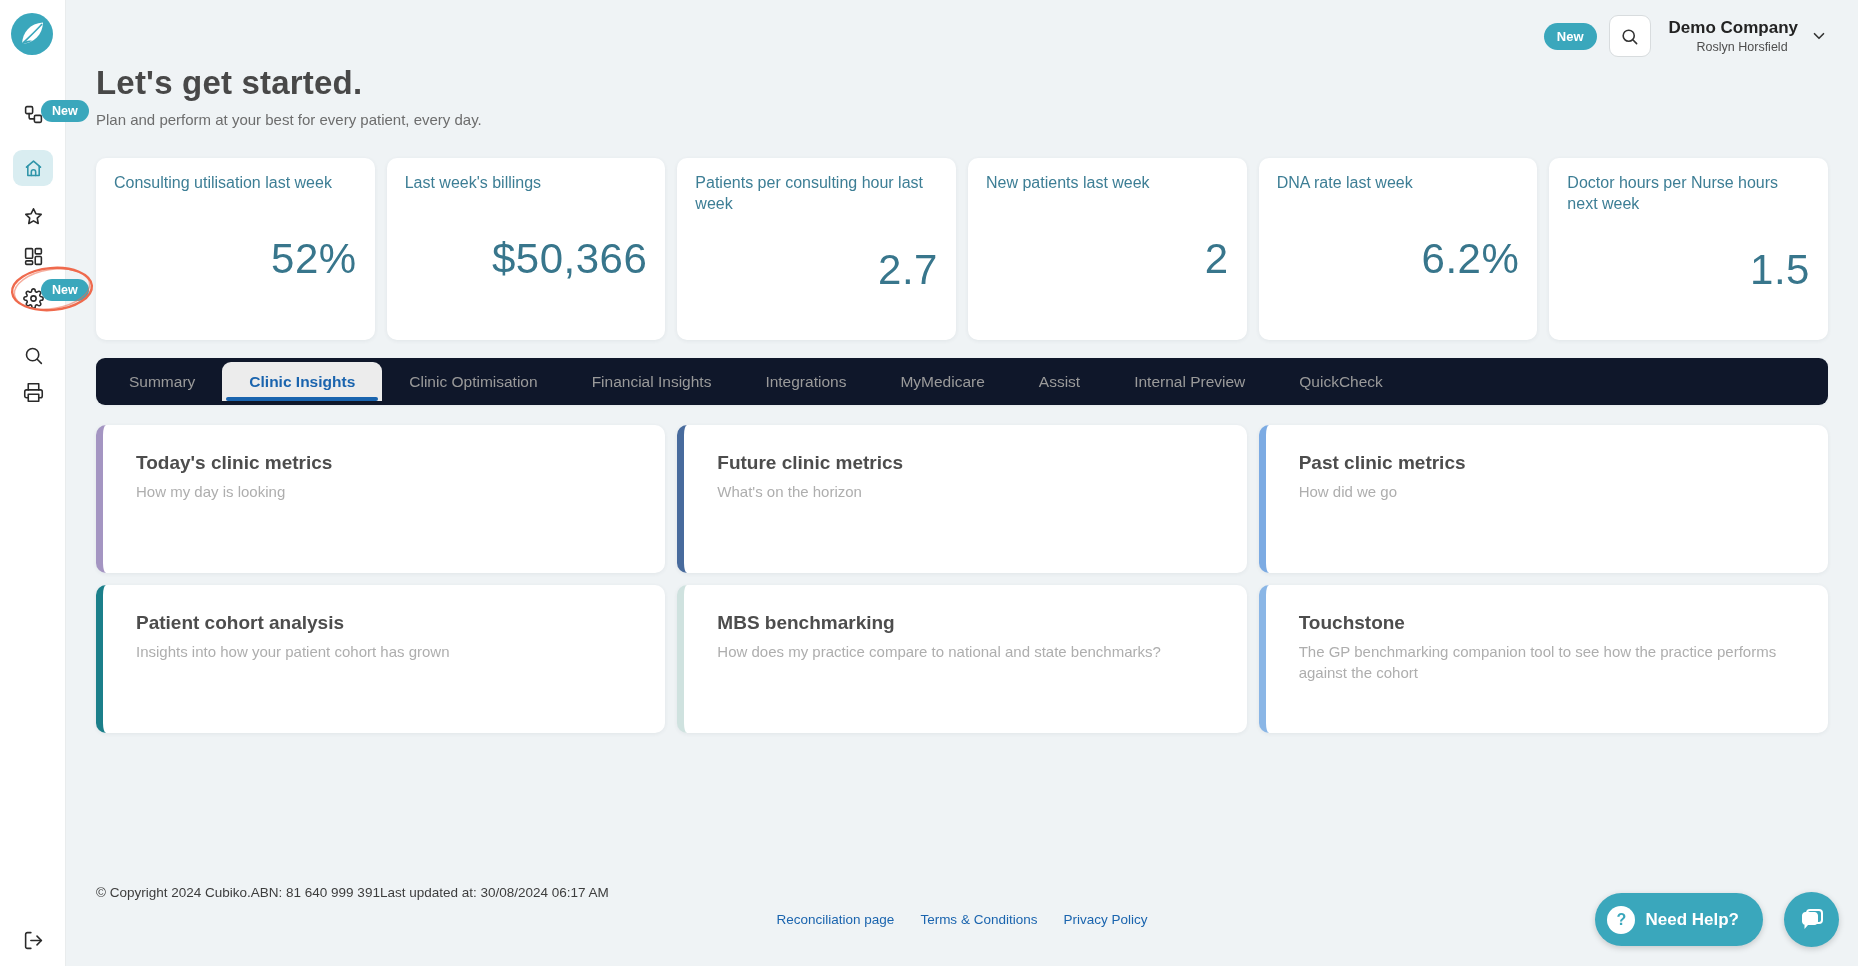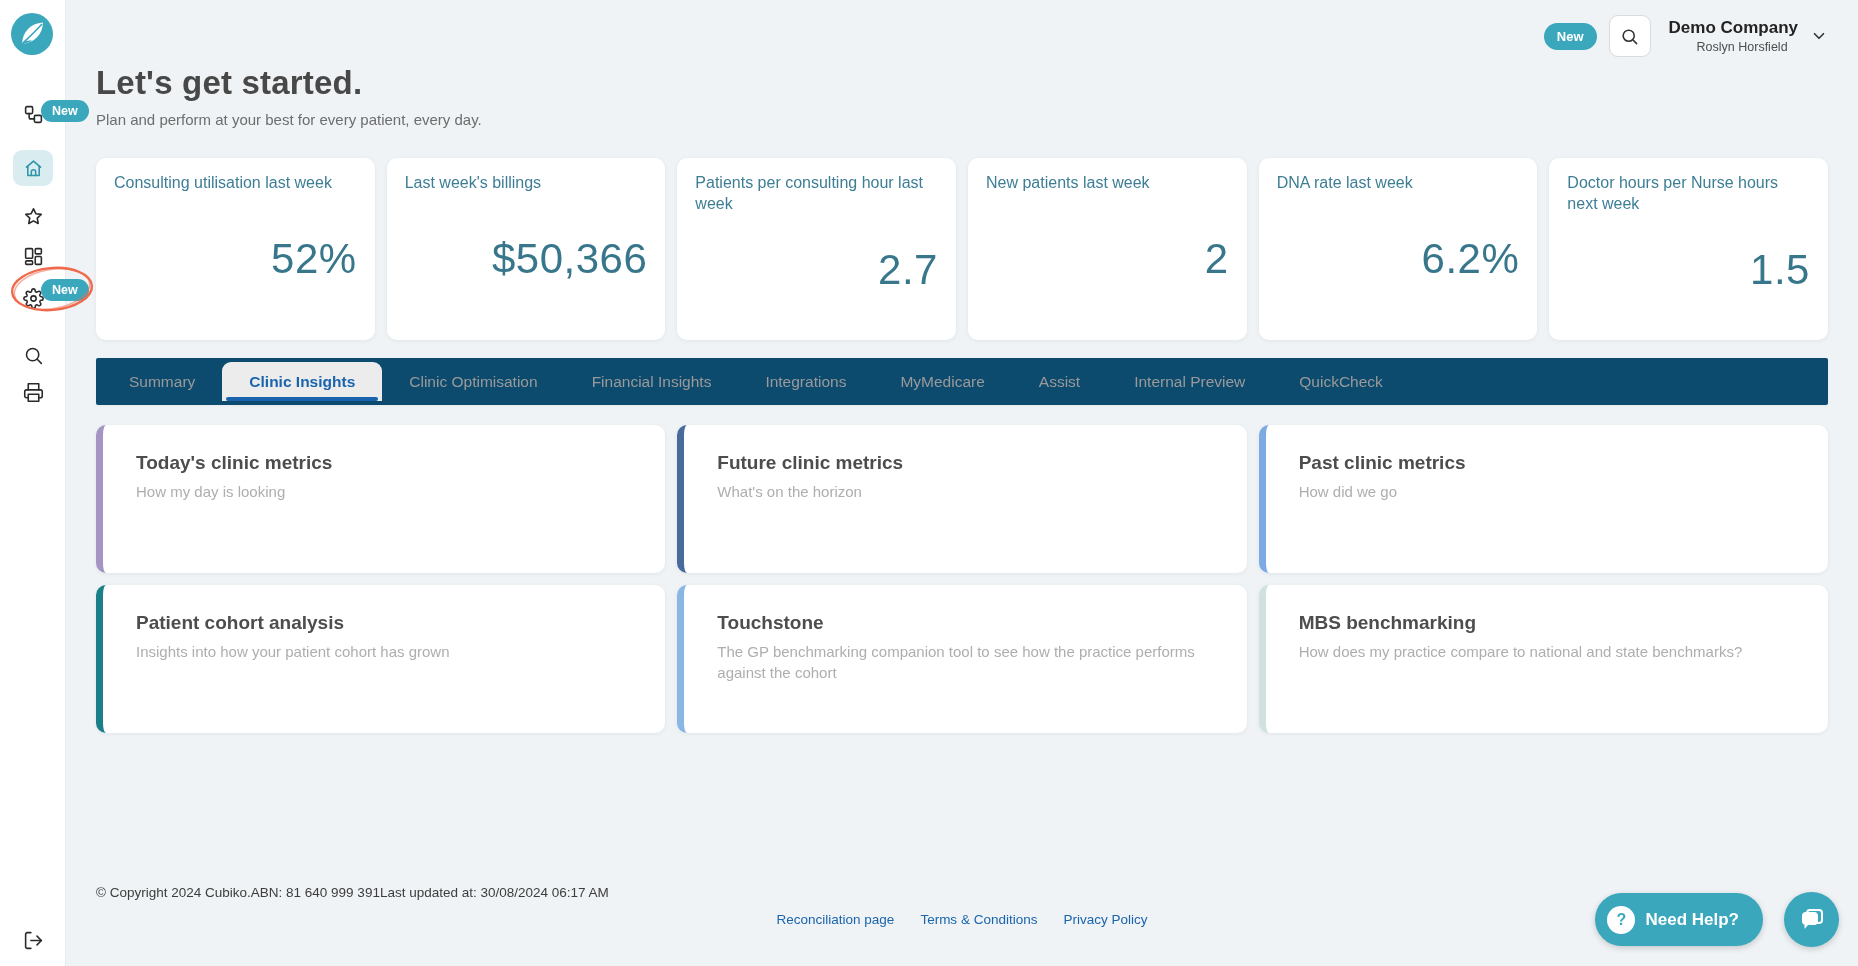--- a/index.html
+++ b/index.html
@@ -55,21 +55,21 @@
   .metrics { display:grid; grid-template-columns:repeat(6,1fr); gap:12px; margin-top:30px; }
   .metric-card {
     background:#fff; border-radius:10px; height:182px; padding:15px 18px;
     box-shadow:0 1px 4px rgba(40,60,70,0.07); display:flex; flex-direction:column; cursor:pointer;
   }
   .metric-label { font-size:16px; line-height:1.3; color:#3d7e95; }
   .metric-value-wrap { flex:1; display:flex; align-items:center; justify-content:flex-end; }
   .metric-value { font-size:42px; color:#38768c; letter-spacing:0.5px; }
   
   .tabbar {
-    margin-top:18px; background:#0c4a6e; border-radius:2px; height:47px;
+    margin-top:18px; background:#0f172a; border-radius:9px; height:47px;
     display:flex; align-items:stretch; padding:4px 6px;
     box-shadow:0 1px 3px rgba(40,60,70,0.05);
   }
   .tab {
     display:flex; align-items:center; padding:0 27px; font-size:15.5px; color:#9a9a9a;
     cursor:pointer; position:relative; white-space:nowrap;
   }
   .tab.active { color:#1a64ae; font-weight:700; background:#ececec; border-radius:9px 9px 0 0; }
   .tab.active::after {
     content:""; position:absolute; left:4px; right:4px; bottom:0; height:4px;
@@ -271,27 +271,27 @@
       <div class="card-sub">What's on the horizon</div>
     </div>
     <div class="content-card" style="border-left-color: rgb(124, 171, 227);">
       <div class="card-title">Past clinic metrics</div>
       <div class="card-sub">How did we go</div>
     </div>
     <div class="content-card" style="border-left-color: rgb(27, 127, 138);">
       <div class="card-title">Patient cohort analysis</div>
       <div class="card-sub">Insights into how your patient cohort has grown</div>
     </div>
+    <div class="content-card" style="border-left-color: rgb(207, 226, 223);">
+      <div class="card-title">MBS benchmarking</div>
+      <div class="card-sub">How does my practice compare to national and state benchmarks?</div>
+    </div>
     <div class="content-card" style="border-left-color: rgb(138, 182, 230);">
       <div class="card-title">Touchstone</div>
       <div class="card-sub">The GP benchmarking companion tool to see how the practice performs against the cohort</div>
-    </div>
-    <div class="content-card" style="border-left-color: rgb(207, 226, 223);">
-      <div class="card-title">MBS benchmarking</div>
-      <div class="card-sub">How does my practice compare to national and state benchmarks?</div>
     </div>
   </section>
 
   <footer class="footer">
     <div class="footer-line">
       <span>© Copyright 2024 Cubiko.</span>
       <span>ABN: 81 640 999 391</span>
       <span>Last updated at: 30/08/2024 06:17 AM</span>
     </div>
     <div class="footer-links">

